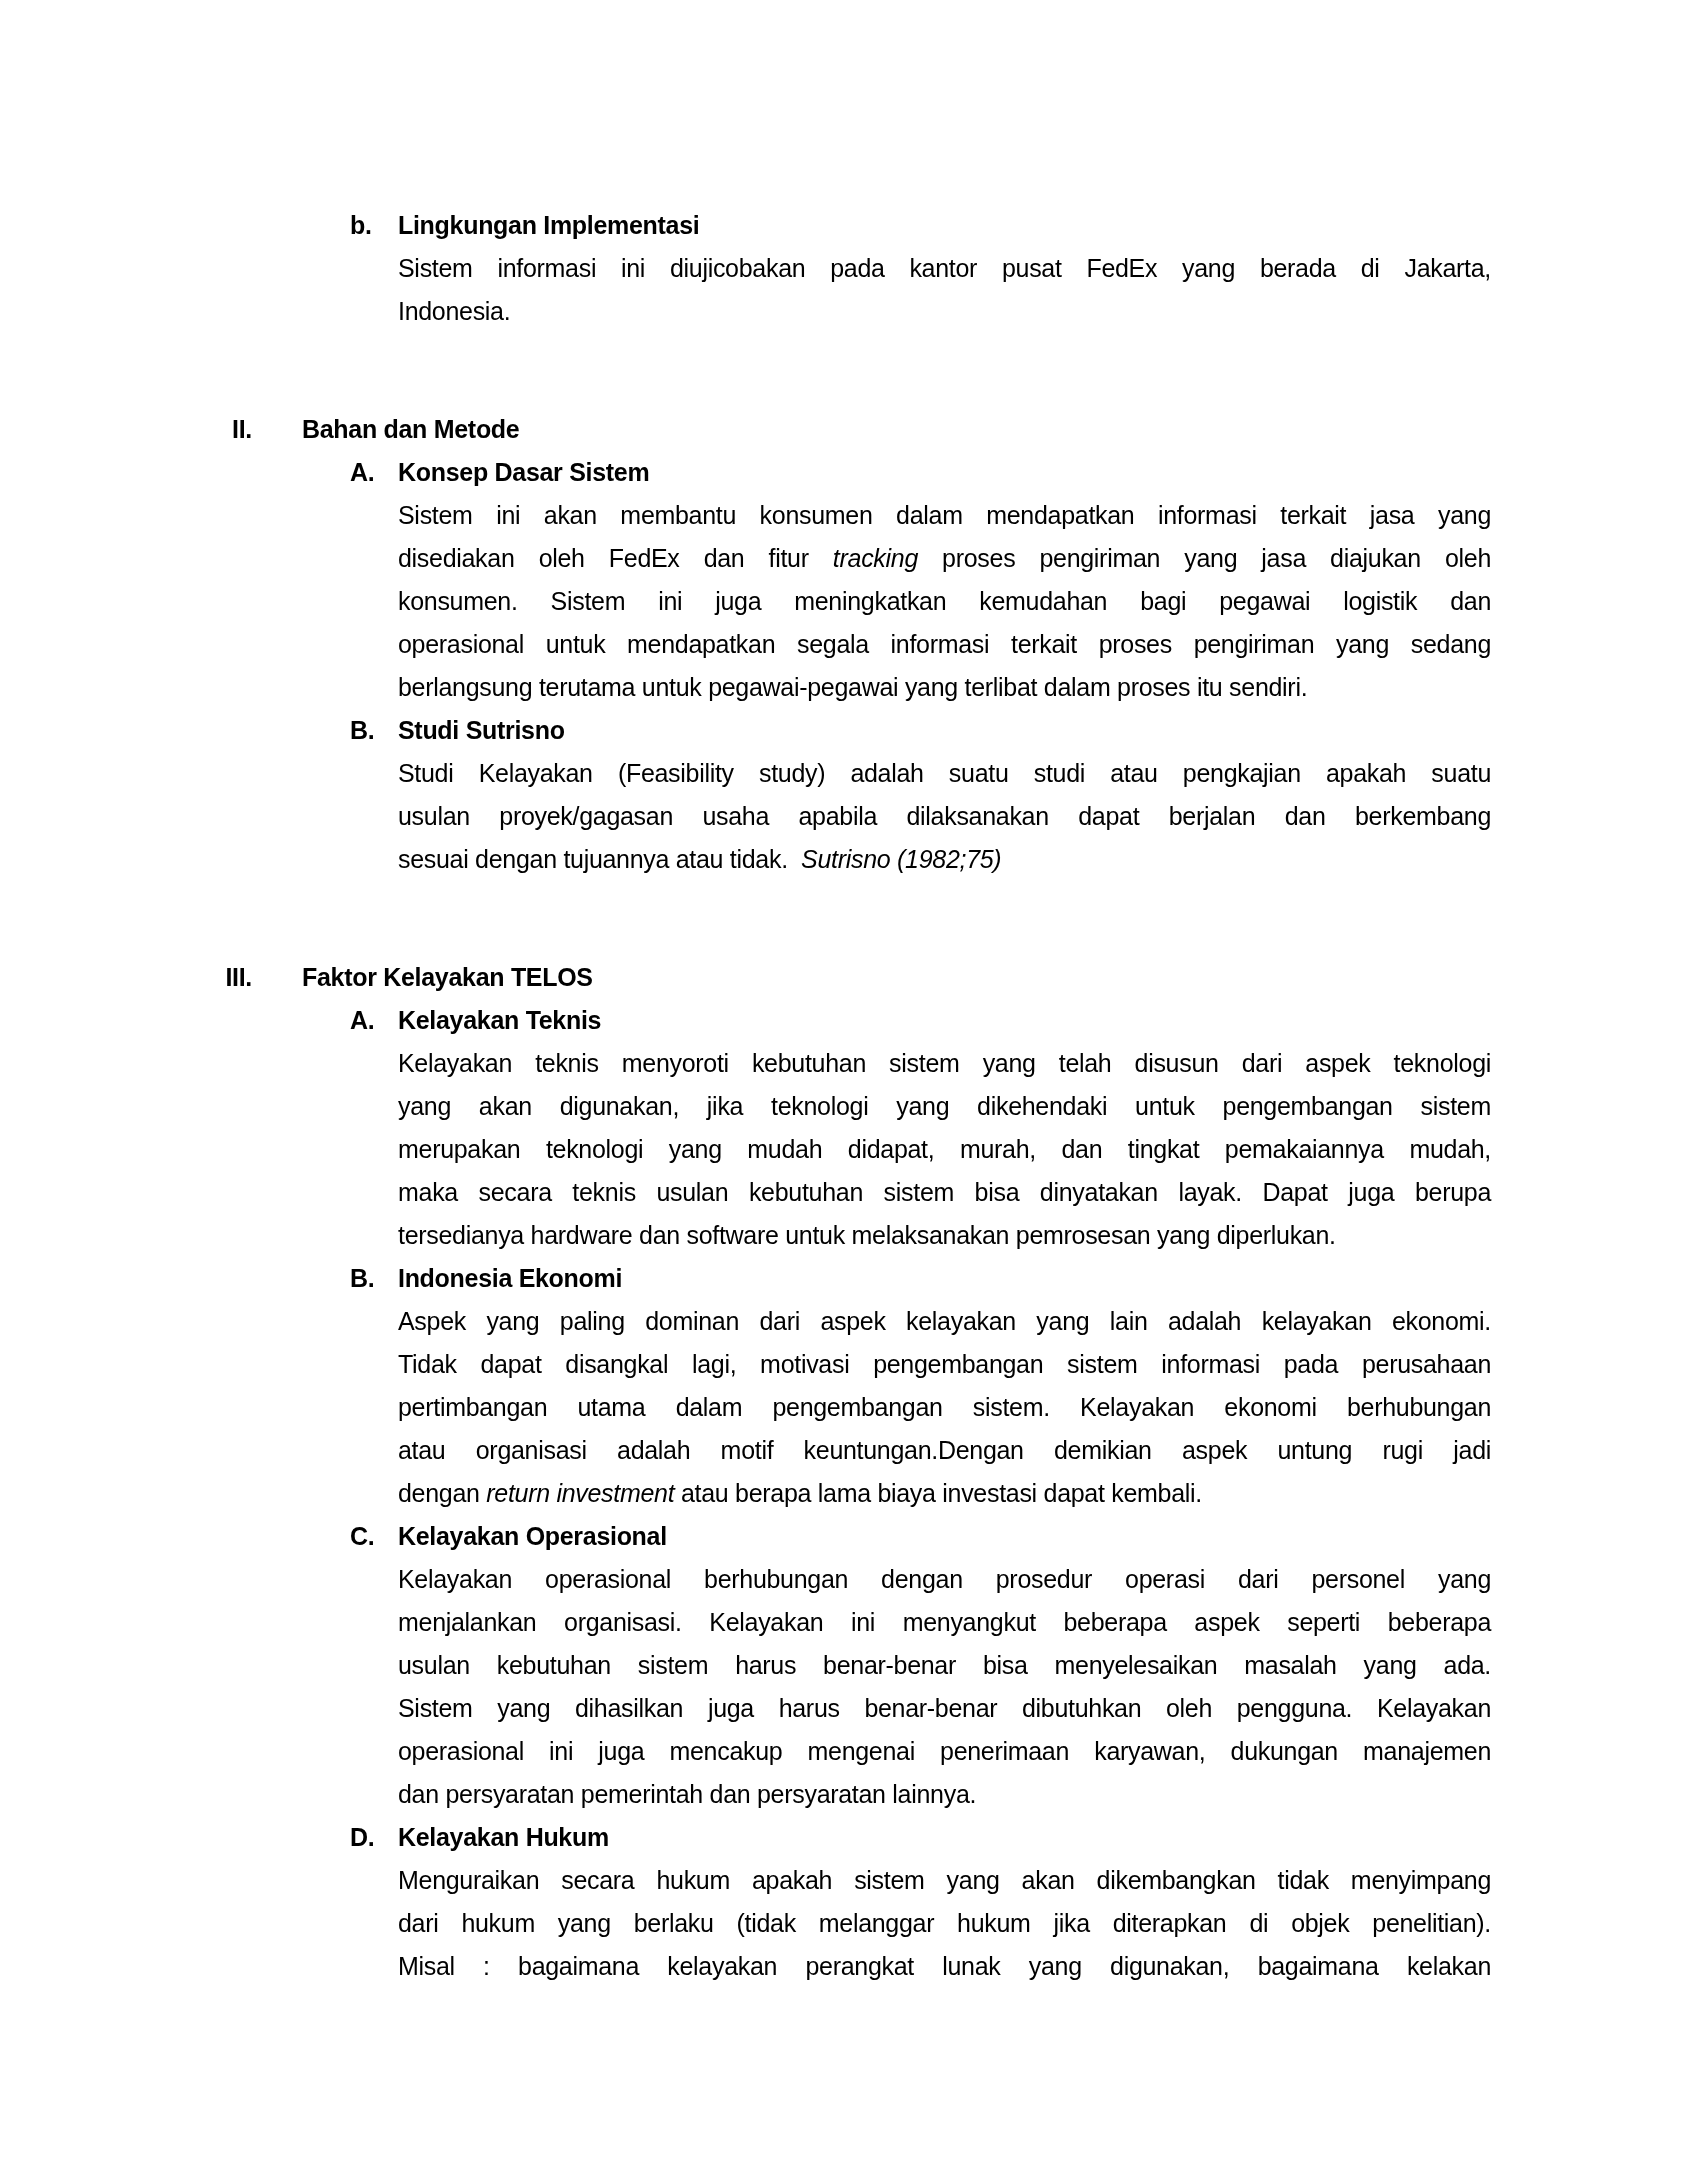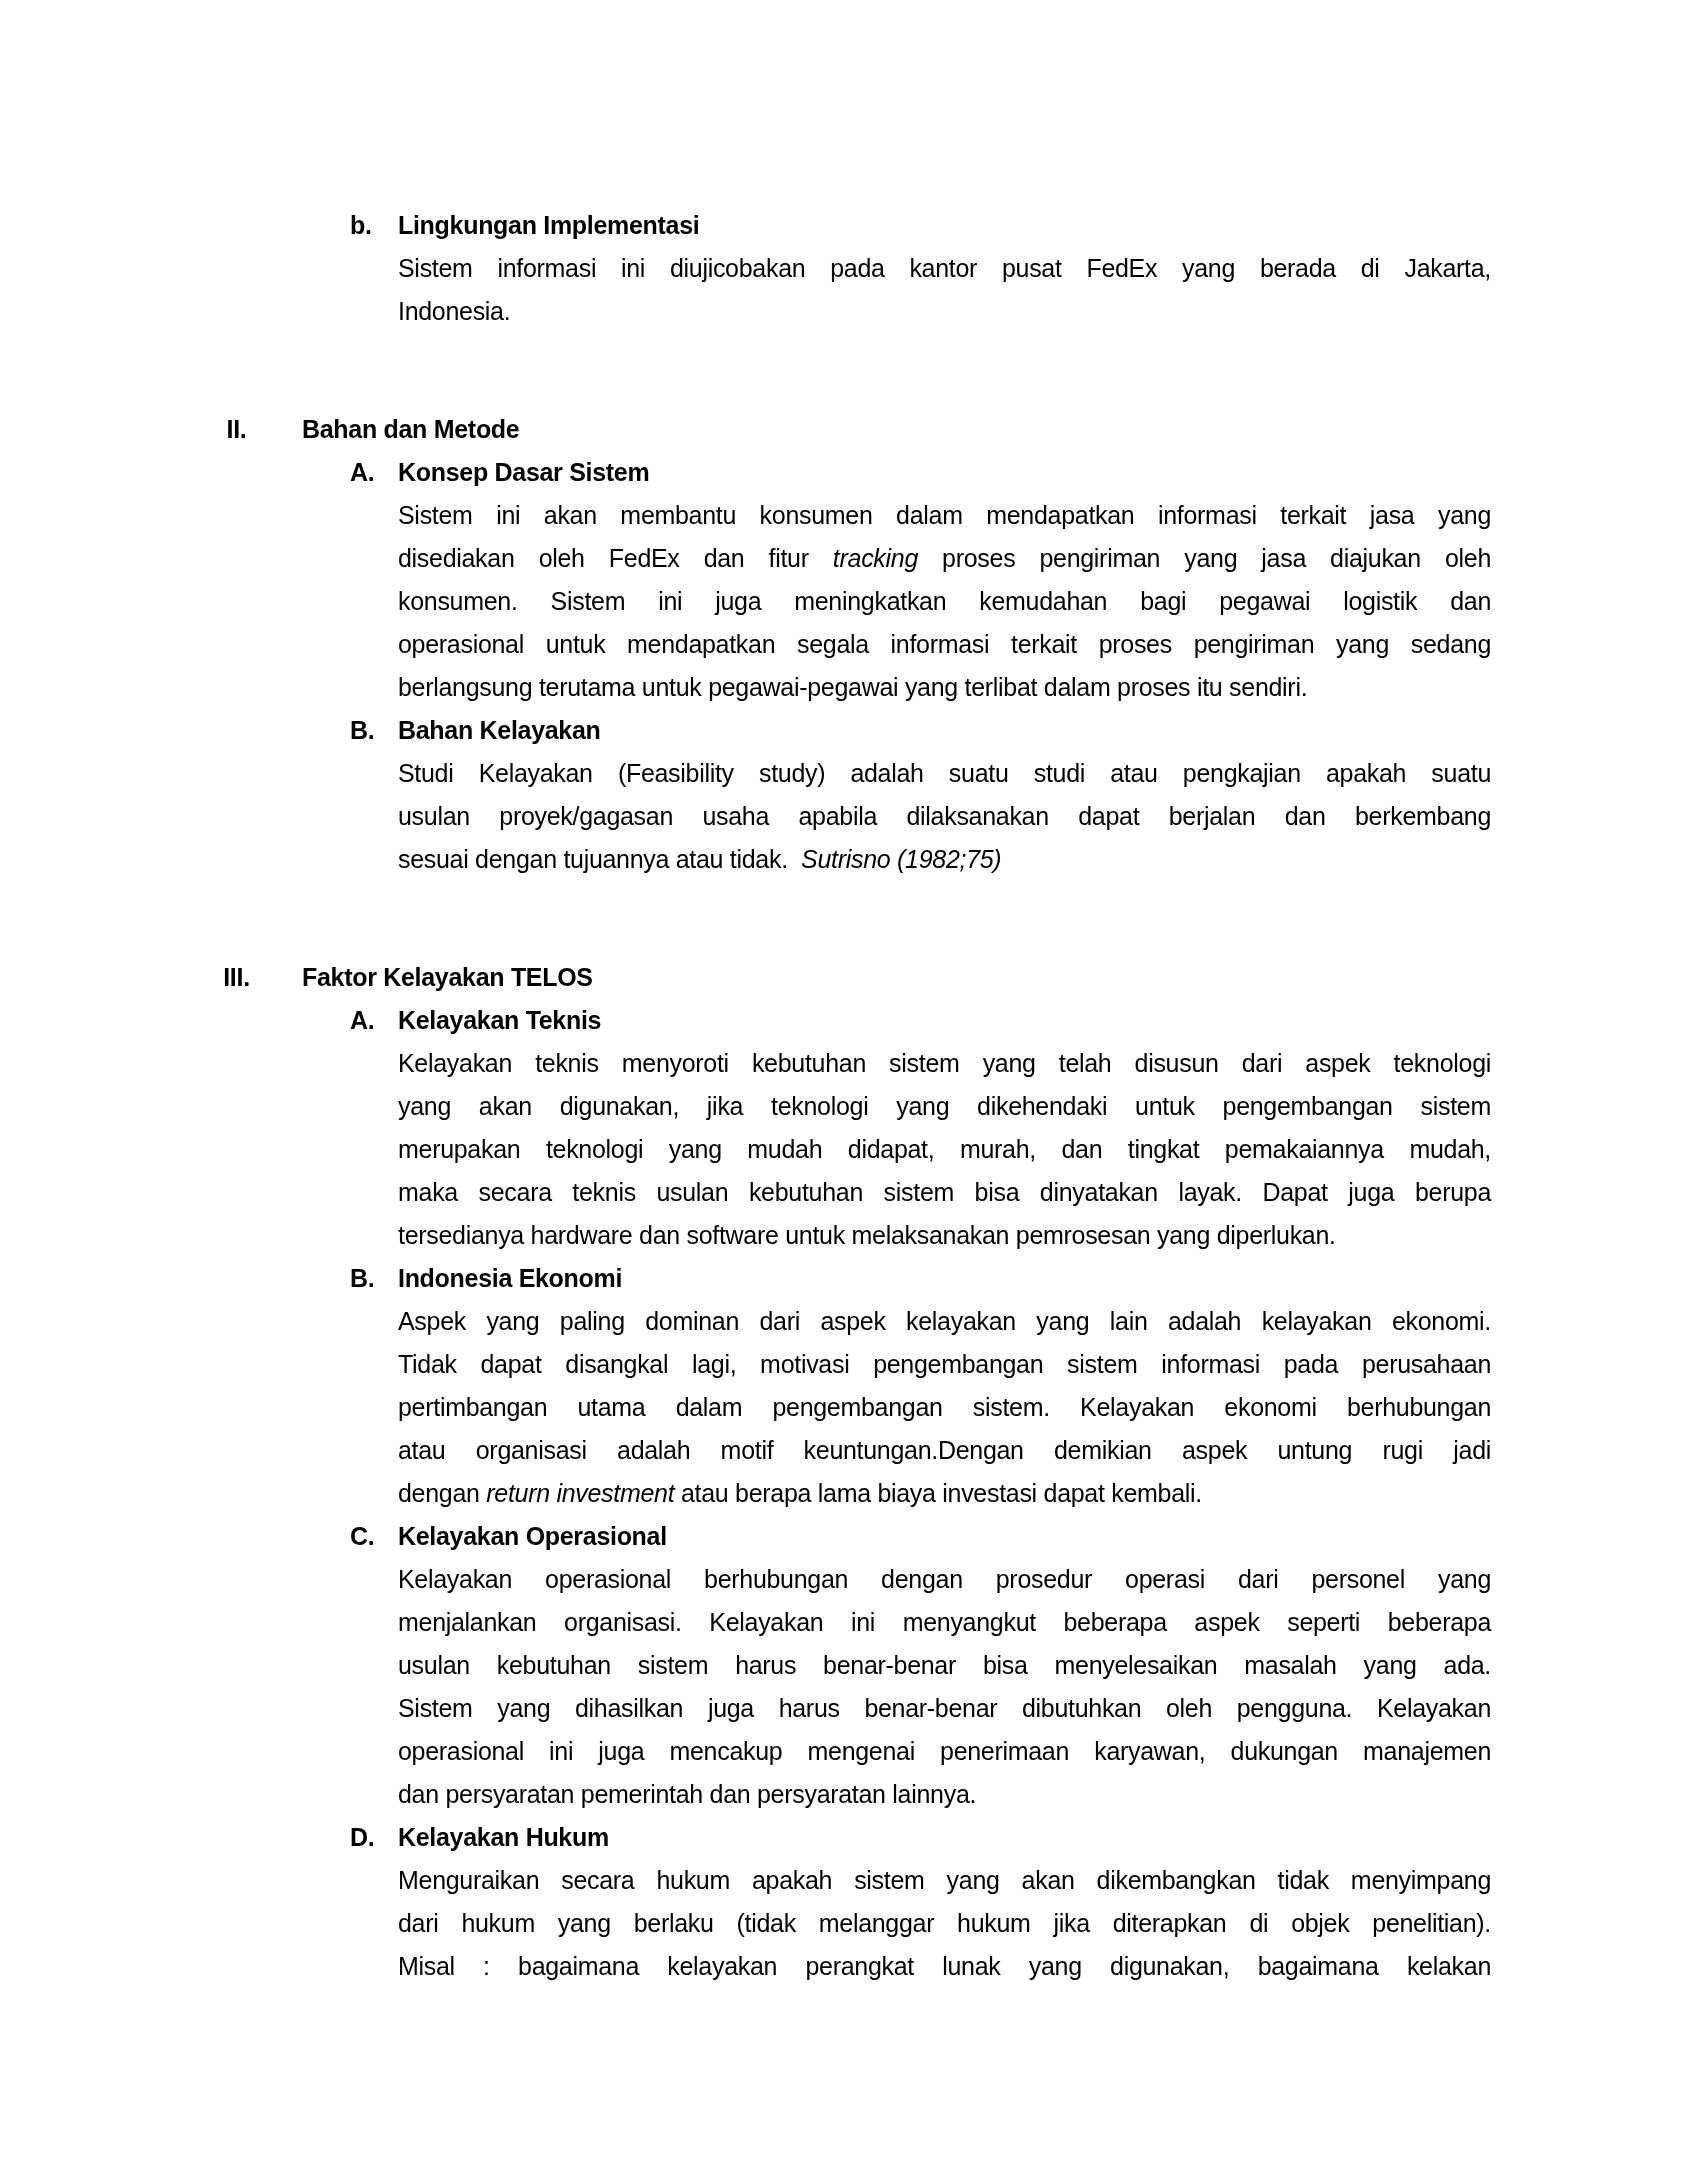--- a/index.html
+++ b/index.html
@@ -21,21 +21,21 @@
     line-height:43px;
     letter-spacing:-0.3px;
   }
   .row{position:relative;}
   .row .marker{
     position:absolute;
     top:0;
     font-weight:700;
   }
   .lvl-alpha .marker{left:350px;}
-  .lvl-roman .marker{left:207px;width:59px;text-align:center;}
+  .lvl-roman .marker{left:193px;width:59px;text-align:right;}
   .row .title{
     display:block;
     font-weight:700;
     white-space:nowrap;
   }
   .lvl-alpha .title{margin-left:398px;}
   .lvl-roman .title{margin-left:302px;margin-top:32px;}
   .pline{
     margin-left:398px;
     width:1093px;
@@ -66,21 +66,21 @@
         <span class="marker">A.</span>
         <span class="title">Konsep Dasar Sistem</span>
       </div>
       <div class="pline"><span>Sistem ini akan membantu konsumen dalam mendapatkan informasi terkait jasa yang</span></div>
       <div class="pline"><span>disediakan oleh FedEx dan fitur </span><i>tracking</i><span> proses pengiriman yang jasa diajukan oleh</span></div>
       <div class="pline"><span>konsumen. Sistem ini juga meningkatkan kemudahan bagi pegawai logistik dan</span></div>
       <div class="pline"><span>operasional untuk mendapatkan segala informasi terkait proses pengiriman yang sedang</span></div>
       <div class="pline endline"><span>berlangsung terutama untuk pegawai-pegawai yang terlibat dalam proses itu sendiri.</span></div>
       <div class="row lvl-alpha">
         <span class="marker">B.</span>
-        <span class="title">Bahan Kelayakan</span>
+        <span class="title">Studi Sutrisno</span>
       </div>
       <div class="pline"><span>Studi Kelayakan (Feasibility study) adalah suatu studi atau pengkajian apakah suatu</span></div>
       <div class="pline"><span>usulan proyek/gagasan usaha apabila dilaksanakan dapat berjalan dan berkembang</span></div>
       <div class="pline endline"><span>sesuai dengan tujuannya atau tidak. &nbsp;</span><i>Sutrisno (1982;75)</i></div>
       <div class="blank"></div>
       <div class="row lvl-roman">
         <span class="marker">III.</span>
         <span class="title">Faktor Kelayakan TELOS</span>
       </div>
       <div class="row lvl-alpha">

